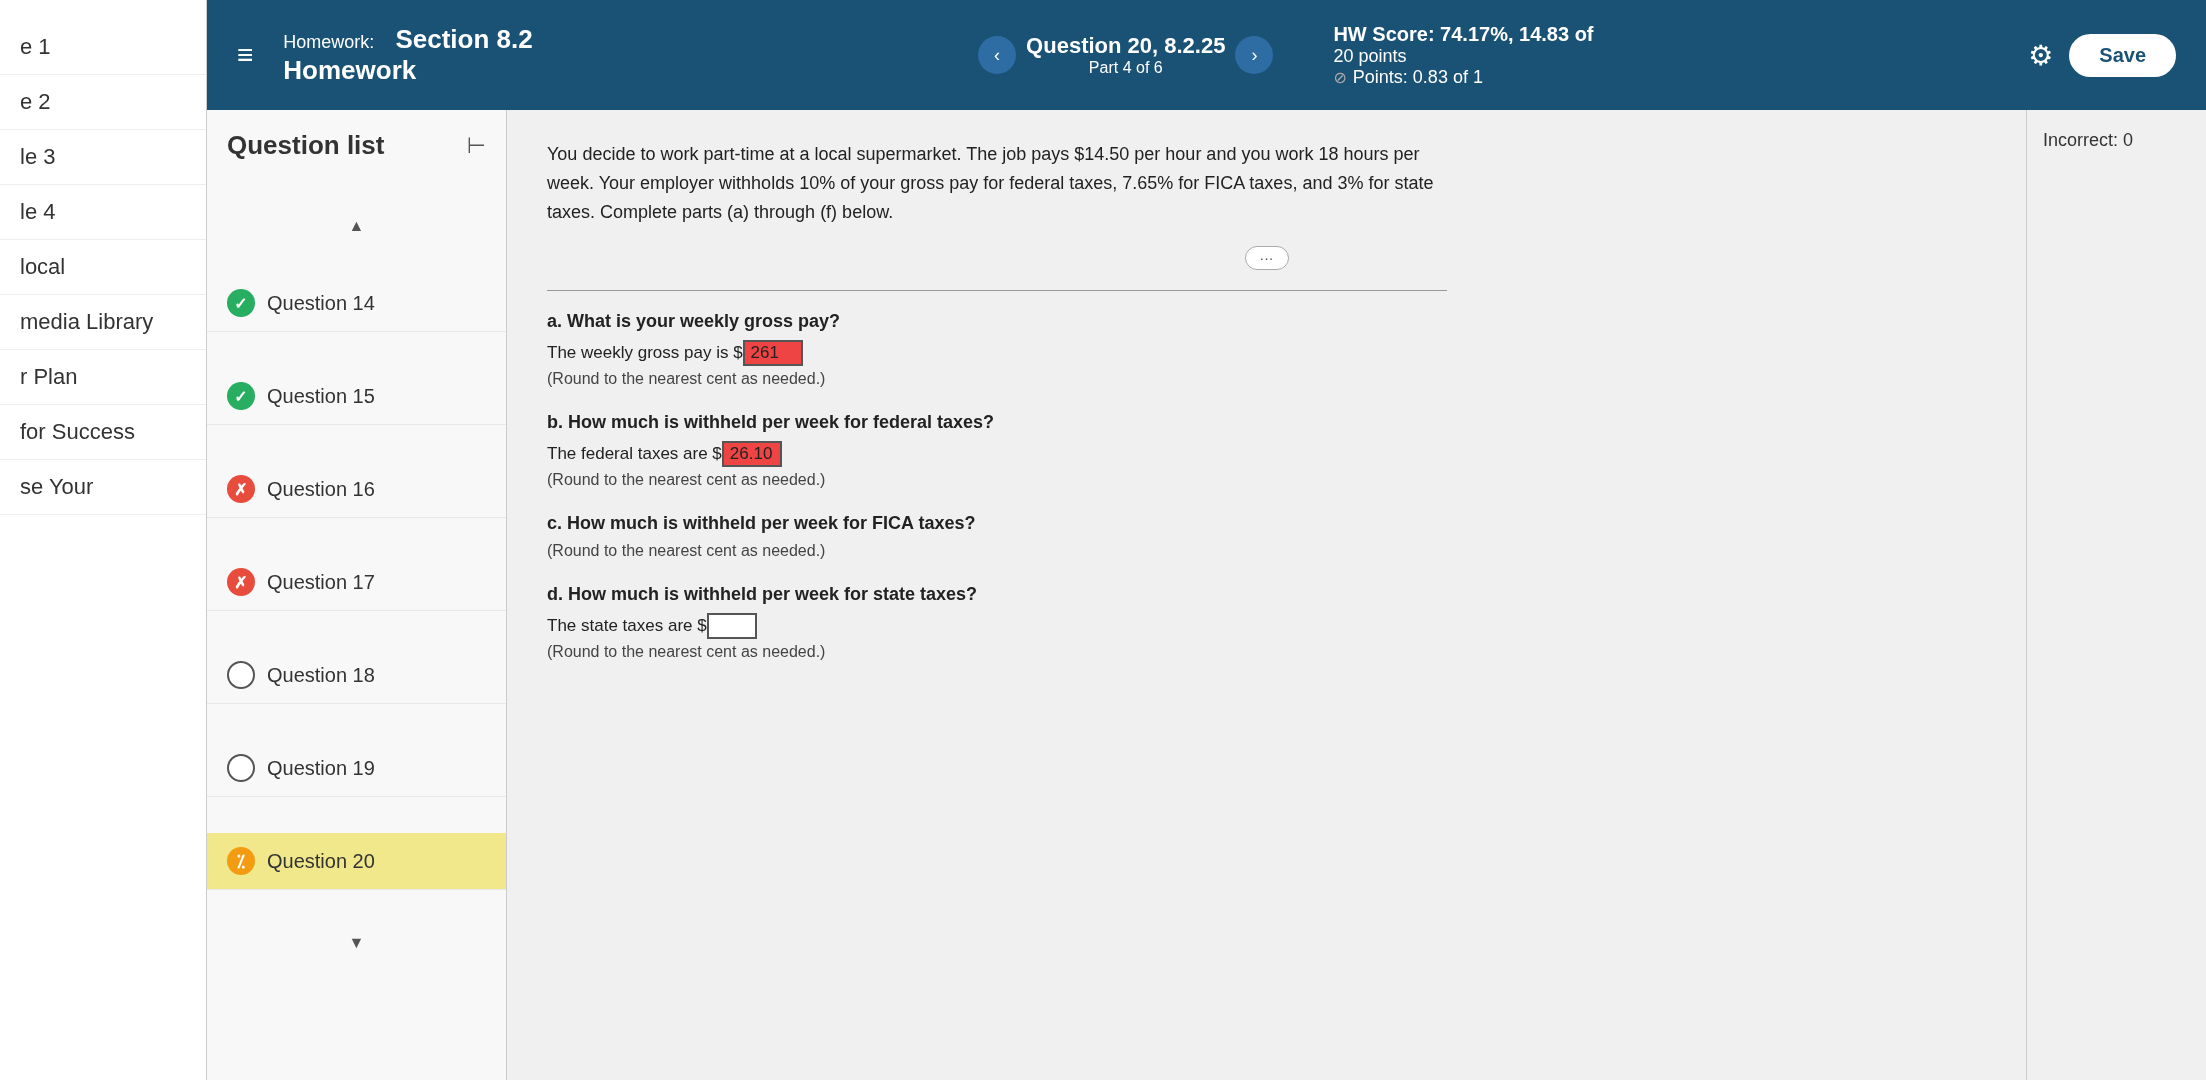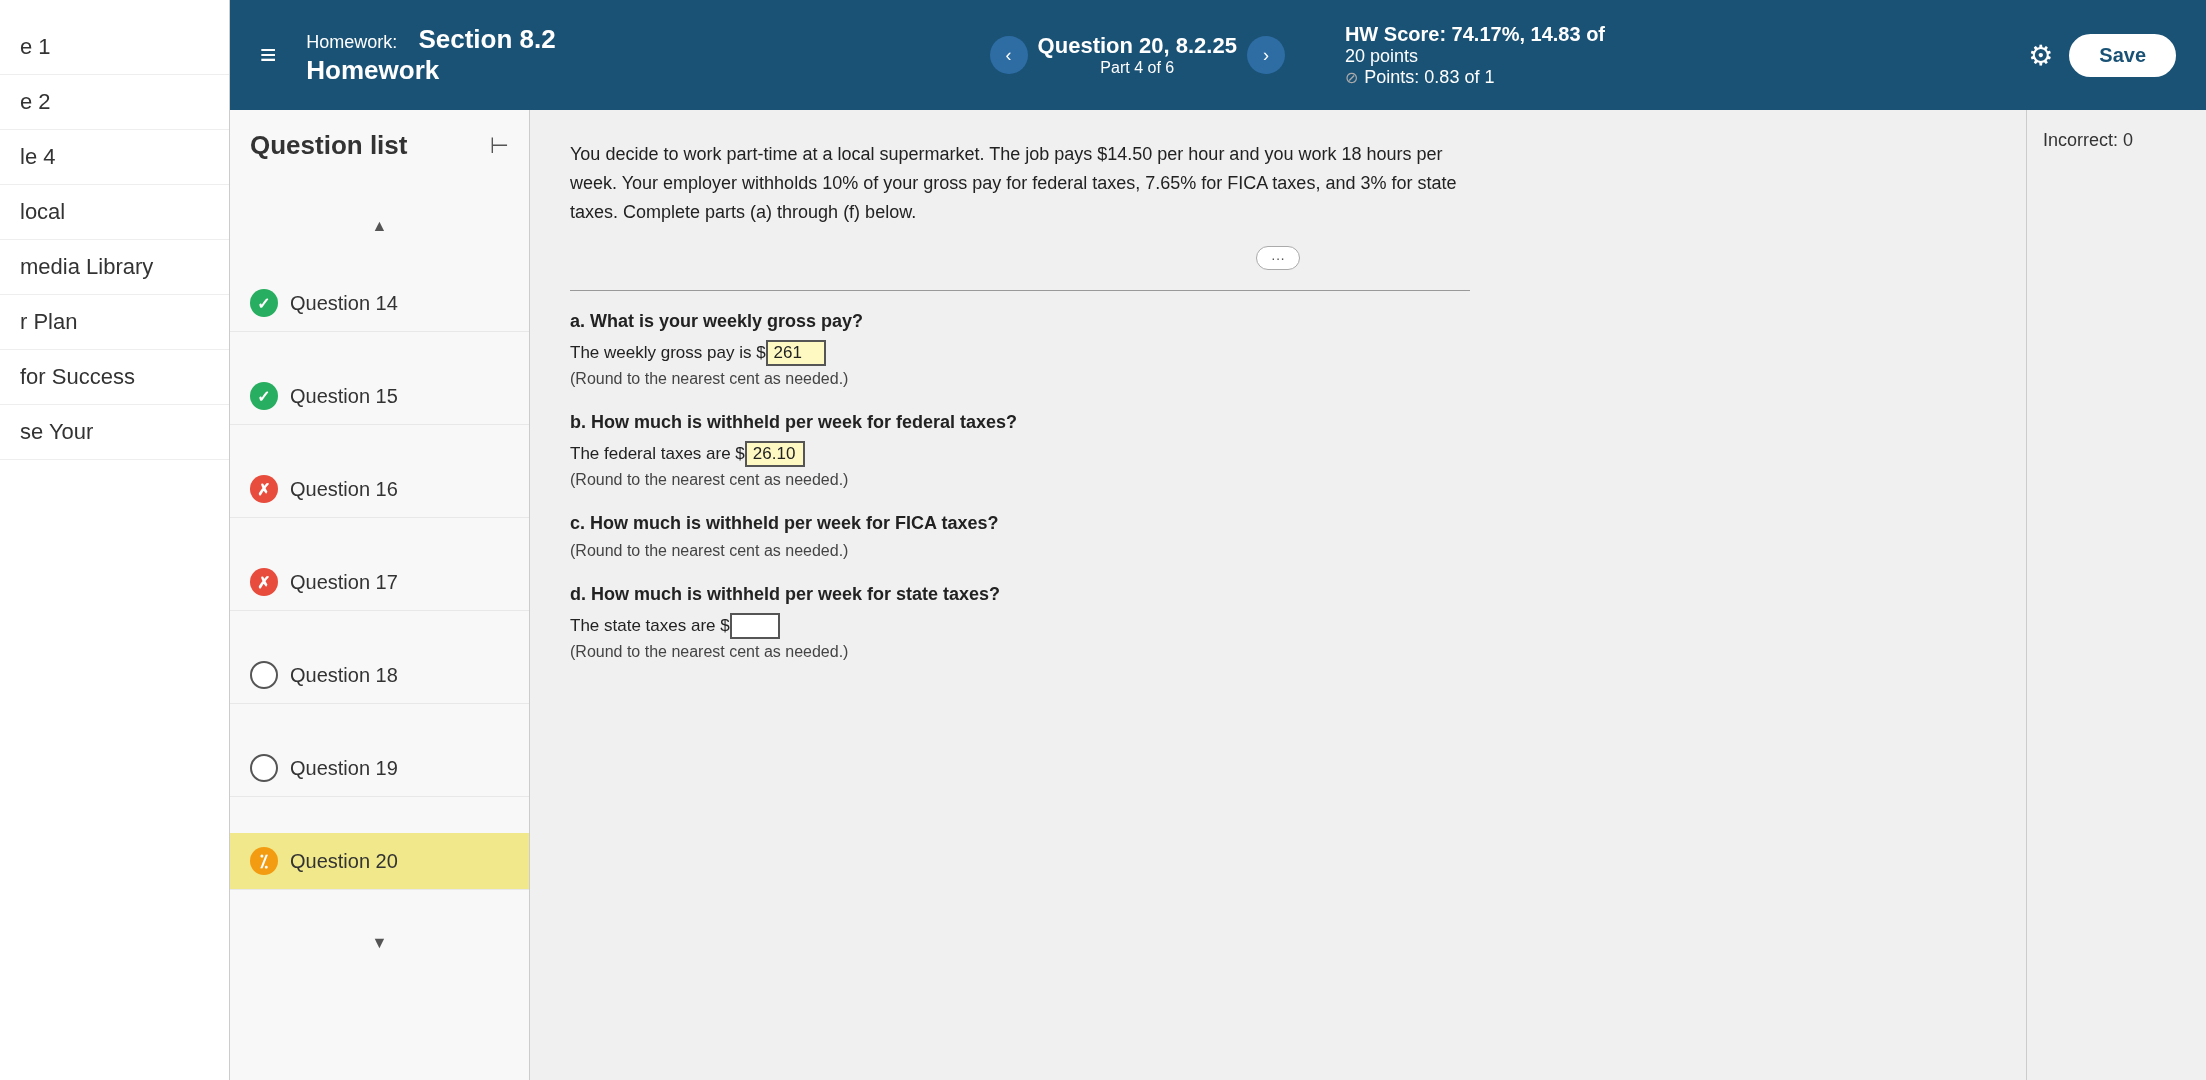--- a/index.html
+++ b/index.html
@@ -7,21 +7,21 @@
       font-family: Arial, sans-serif;
       background: #e8e8e8;
       width: 2206px;
       height: 1080px;
       overflow: hidden;
       display: flex;
     }
 
     
     .sidebar {
-      width: 230px;
+      width: 207px;
       background: #fff;
       border-right: 1px solid #ccc;
       height: 100%;
       display: flex;
       flex-direction: column;
       padding-top: 20px;
     }
     .sidebar-item {
       padding: 14px 20px;
       font-size: 22px;
@@ -286,21 +286,21 @@
       color: #222;
       margin-bottom: 4px;
     }
     .part-note {
       font-size: 16px;
       color: #444;
     }
     .answer-value {
       display: inline-block;
       border: 2px solid #555;
-      background: #fef9c3;
+      background: #ef4444;
       padding: 1px 6px;
       min-width: 60px;
       font-size: 17px;
     }
     .answer-input {
       display: inline-block;
       border: 2px solid #555;
       background: white;
       padding: 1px 6px;
       min-width: 40px;
@@ -316,20 +316,21 @@
       font-size: 18px;
       color: #333;
     }
   </style>
 </head>
 <body>
 
 <div class="sidebar">
   <div class="sidebar-item">e 1</div>
   <div class="sidebar-item">e 2</div>
+  <div class="sidebar-item">le 3</div>
   <div class="sidebar-item">le 4</div>
   <div class="sidebar-item">local</div>
   <div class="sidebar-item">media Library</div>
   <div class="sidebar-item">r Plan</div>
   <div class="sidebar-item">for Success</div>
   <div class="sidebar-item">se Your</div>
 </div>
 
 <div class="main">
 

